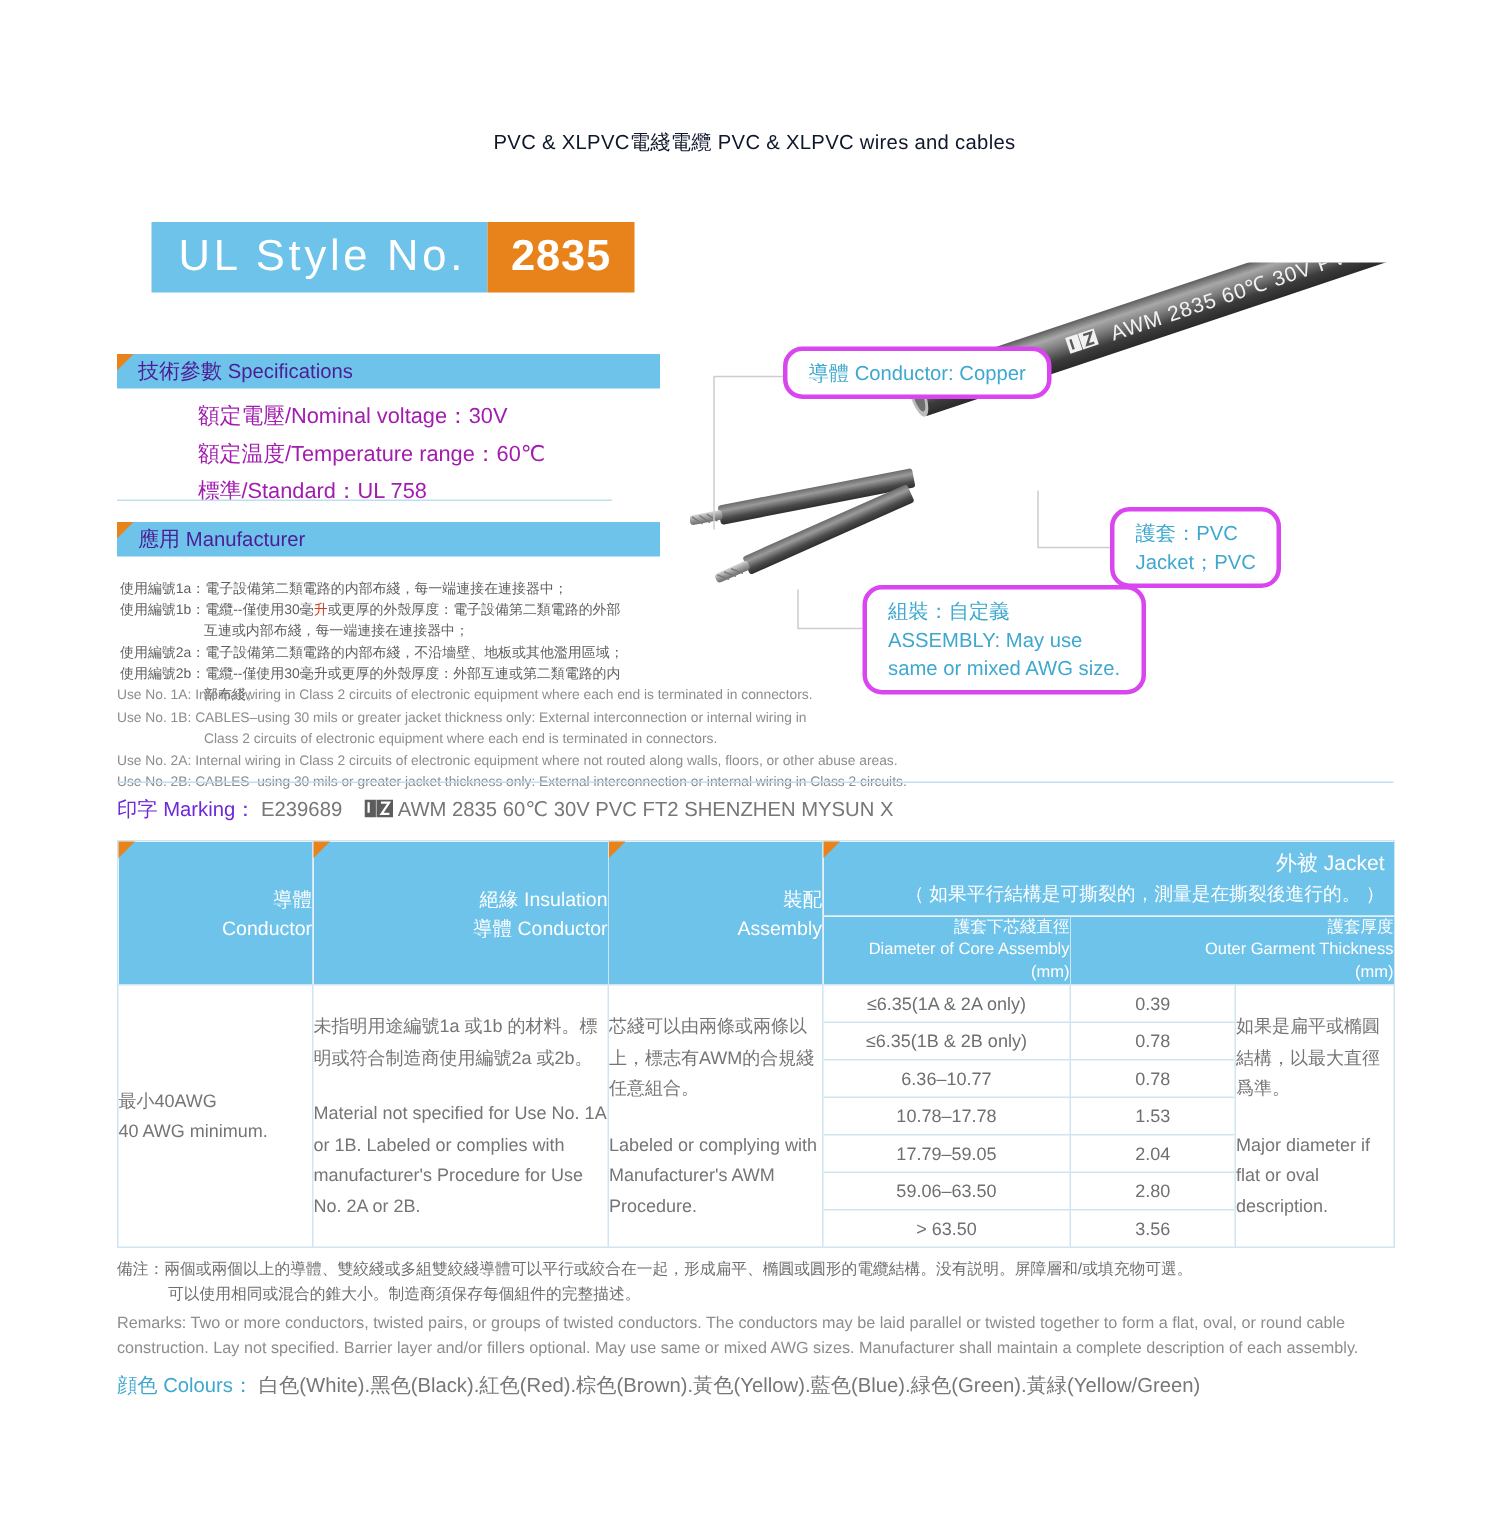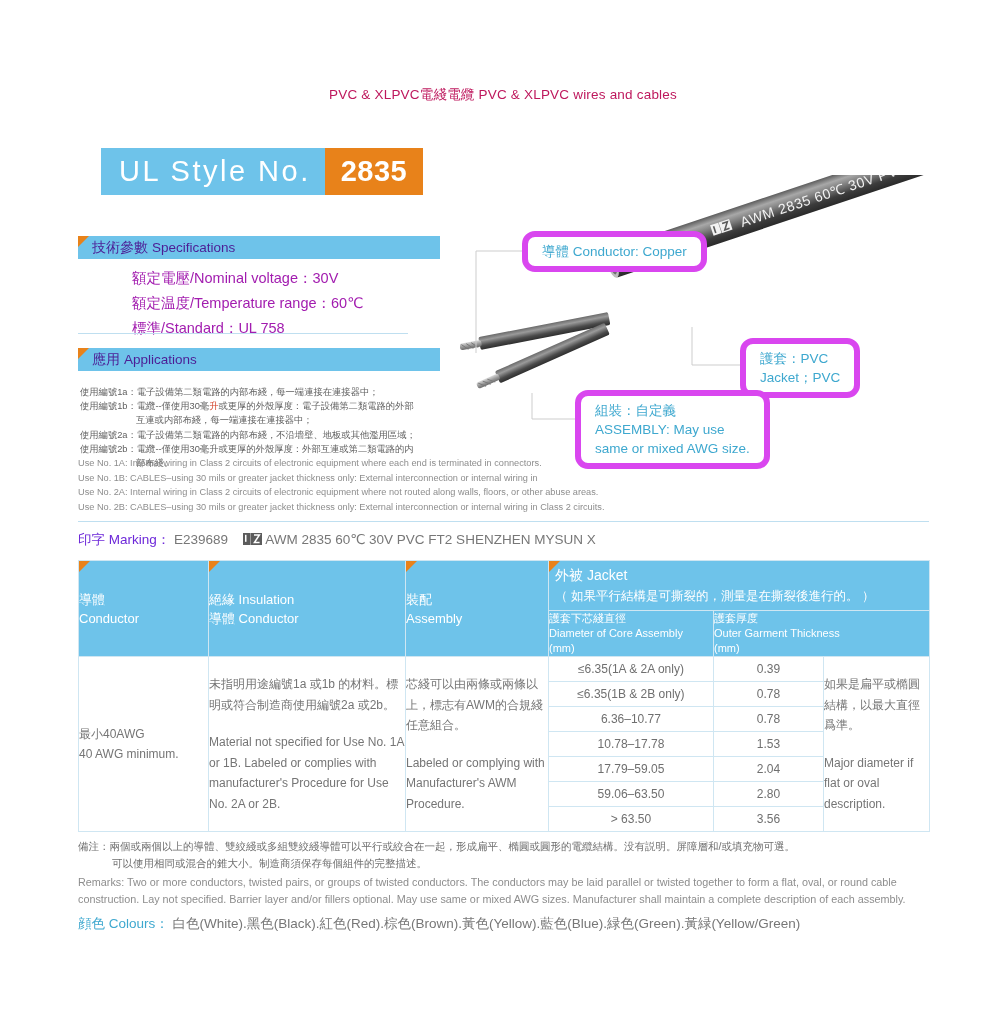--- a/index.html
+++ b/index.html
@@ -6,21 +6,21 @@
   body{
     width:1006px;height:1020px;background:#ffffff;
     font-family:"Liberation Sans","DejaVu Sans",sans-serif;
     color:#6b6b6b;position:relative;overflow:hidden;
   }
   .page{position:absolute;inset:0;}
 
   
   .top-header{
     position:absolute;left:0;top:86px;width:1006px;text-align:center;
-    font-size:13.5px;color:#be185d;letter-spacing:.2px;
+    font-size:13.5px;color:#0f172a;letter-spacing:.2px;
   }
 
   
   .ul-banner{
     position:absolute;left:78px;top:148px;height:47px;display:flex;align-items:stretch;
   }
   .ul-banner .blue{
     background:#6ec3ea;color:#ffffff;font-size:29px;line-height:47px;
     padding:0 14px 0 18px;letter-spacing:2.5px;font-weight:300;white-space:nowrap;margin-left:23px;
   }
@@ -61,21 +61,21 @@
   .app-cn .red{color:#d23c22;}
   .app-en{
     position:absolute;left:78px;top:456px;width:800px;
     font-size:9.2px;line-height:14.6px;color:#8d8d8d;
   }
   .app-en .indent{padding-left:58px;display:block;}
 
   
   .cable-area{position:absolute;left:460px;top:175px;width:546px;height:260px;}
   .callout{
-    position:absolute;border:6px solid #d946ef;border-radius:13px;background:#fff;
+    position:absolute;border:3px solid #d946ef;border-radius:13px;background:#fff;
     color:#3ea8cf;padding:5px 14px;font-size:13.5px;line-height:19px;white-space:nowrap;
   }
   .co-conductor{left:62px;top:56px;}
   .co-jacket{left:280px;top:163px;}
   .co-assembly{left:115px;top:215px;}
 
   
   .marking{
     position:absolute;left:78px;top:531px;font-size:13.5px;color:#777;white-space:nowrap;
   }
@@ -86,21 +86,21 @@
 
   
   table.spec-table{
     position:absolute;left:78px;top:560px;width:851px;border-collapse:collapse;
     table-layout:fixed;
   }
   table.spec-table td,table.spec-table th{
     border:1px solid #cfe6f2;vertical-align:middle;padding:0;
   }
   .th-blue{
-    background:#6ec3ea;color:#ffffff;text-align:left;position:relative;
+    background:#6ec3ea;color:#ffffff;text-align:right;position:relative;
     font-size:13px;line-height:19px;font-weight:normal;padding:6px 4px;
   }
   .th-blue.corner:before{
     content:"";position:absolute;left:0;top:0;width:0;height:0;
     border-left:11px solid #e8821a;border-bottom:11px solid transparent;
   }
   .th-small{font-size:11px;line-height:15px;}
   .th-jacket-title{font-size:14px;line-height:21px;}
   .th-jacket-sub{font-size:12.5px;line-height:20px;}
   .cell-body{
@@ -153,35 +153,36 @@
   </div>
   <div class="spec-list">
     <div>額定電壓/Nominal  voltage：30V</div>
     <div>額定温度/Temperature  range：60℃</div>
     <div>標準/Standard：UL 758</div>
   </div>
   <div class="hr-line" style="top:333px"></div>
 
   <div class="sec-bar app-bar">
     <span class="cn">應用</span>
-    <span class="en">Applications</span>
+    <span class="en">Manufacturer</span>
   </div>
 
   <div class="app-cn">
     <span>使用編號1a：電子設備第二類電路的内部布綫，每一端連接在連接器中；</span><br>
     <span>使用編號1b：電纜--僅使用30毫<span class="red">升</span>或更厚的外殼厚度：電子設備第二類電路的外部</span><br>
     <span class="indent">互連或内部布綫，每一端連接在連接器中；</span>
     <span>使用編號2a：電子設備第二類電路的内部布綫，不沿墻壁、地板或其他濫用區域；</span><br>
     <span>使用編號2b：電纜--僅使用30毫升或更厚的外殼厚度：外部互連或第二類電路的内</span><br>
     <span class="indent">部布綫。</span>
   </div>
 
   <div class="app-en">
     <span>Use No. 1A: Internal wiring in Class 2 circuits of electronic equipment where each end is terminated in connectors.</span><br>
     <span>Use No. 1B: CABLES–using 30 mils or greater jacket thickness only: External interconnection or internal wiring in</span><br>
+    <span class="indent">Class 2 circuits of electronic equipment where each end is terminated in connectors.</span>
     <span>Use No. 2A: Internal wiring in Class 2 circuits of electronic equipment where not routed along walls, floors, or other abuse areas.</span><br>
     <span>Use No. 2B: CABLES–using 30 mils or greater jacket thickness only: External interconnection or internal wiring in Class 2 circuits.</span>
   </div>
   <div class="hr-line" style="top:521px;width:851px"></div>
 
   <div class="cable-area">
     <svg width="546" height="260" viewBox="0 0 546 260">
       <defs>
         <linearGradient id="jk" x1="0" y1="0" x2="0" y2="1">
           <stop offset="0%" stop-color="#5d5d5d"></stop>

